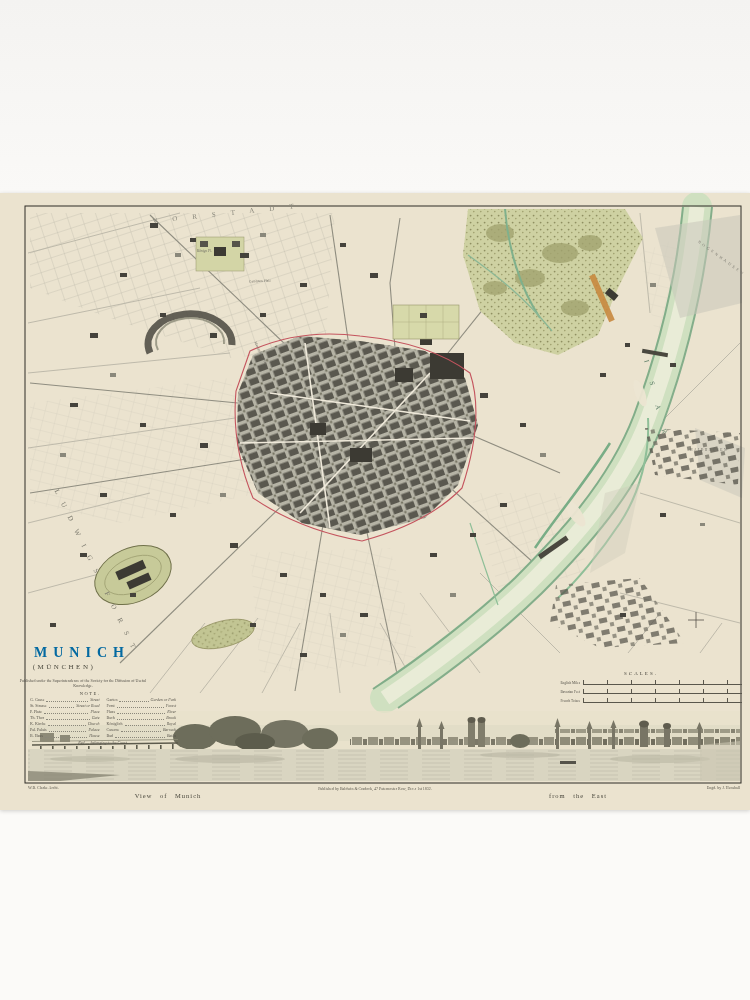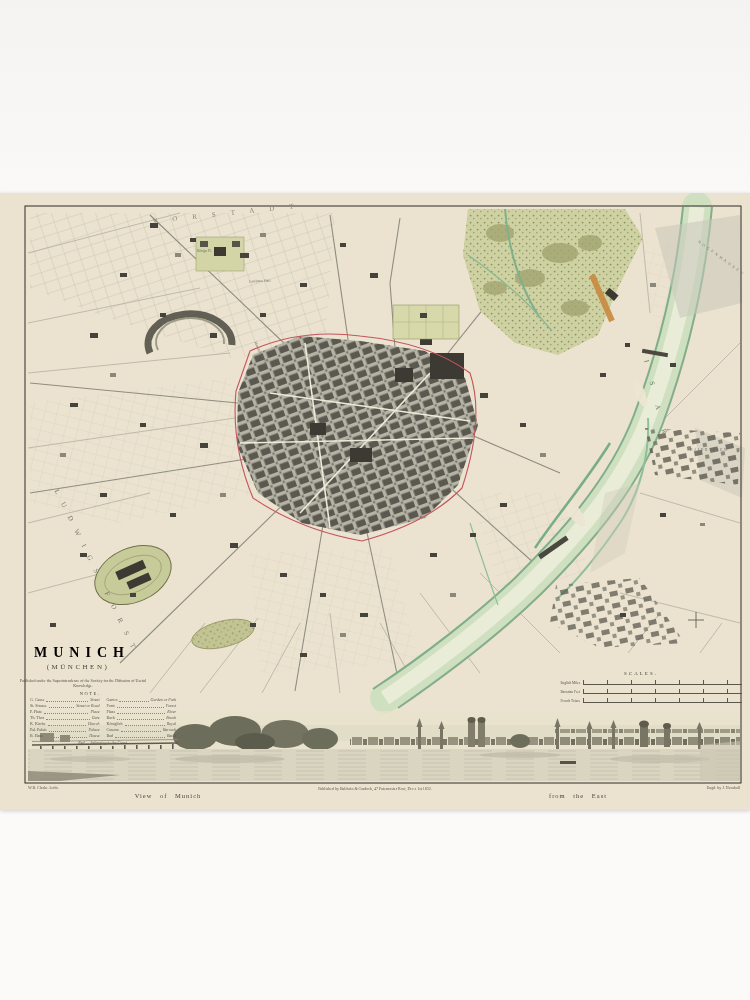--- a/index.html
+++ b/index.html
@@ -12,22 +12,22 @@
   .photo-bg-top{position:absolute;left:0;top:0;width:750px;height:193px;background:linear-gradient(#f4f3f1,#faf9f7);}
   .photo-bg-bottom{position:absolute;left:0;top:810px;width:750px;height:190px;background:#fbfaf8;}
   .sheet{
     position:absolute;left:0;top:193px;width:750px;height:617px;
     background:#ebe3cf;
     box-shadow:0 1px 4px rgba(0,0,0,.18);
   }
   .sheet svg{position:absolute;left:0;top:0;}
   .ovl{position:absolute;line-height:1.15;}
   
-  .title-main{left:30px;top:452px;width:104px;text-align:center;font-size:14px;letter-spacing:6px;color:#000000;font-weight:600;}
-  .title-sub{left:26px;top:470px;width:104px;text-align:center;font-size:7px;letter-spacing:2.5px;color:#4a483d;}
+  .title-main{left:30px;top:452px;width:104px;text-align:center;font-size:14px;letter-spacing:6px;color:#0369a1;font-weight:600;}
+  .title-sub{left:12px;top:470px;width:104px;text-align:center;font-size:7px;letter-spacing:2.5px;color:#4a483d;}
   .pub-note{left:18px;top:486px;width:130px;text-align:center;font-size:4px;color:#55524a;}
   .note-head{left:30px;top:498px;width:120px;text-align:center;font-size:4.5px;letter-spacing:1.5px;color:#45433b;}
   .note-table{left:30px;top:505px;width:146px;display:flex;gap:7px;font-size:4px;color:#55524a;}
   .ncol{flex:1;display:flex;flex-direction:column;gap:1.4px;}
   .nrow{display:flex;align-items:flex-end;}
   .nrow .ab{white-space:nowrap;}
   .nrow .dots{flex:1;border-bottom:1px dotted #8a877b;margin:0 2px 1px 2px;min-width:4px;}
   .nrow .mean{white-space:nowrap;font-style:italic;}
   .note-foot{left:30px;top:548px;width:146px;text-align:center;font-size:4px;font-style:italic;color:#55524a;}
   

